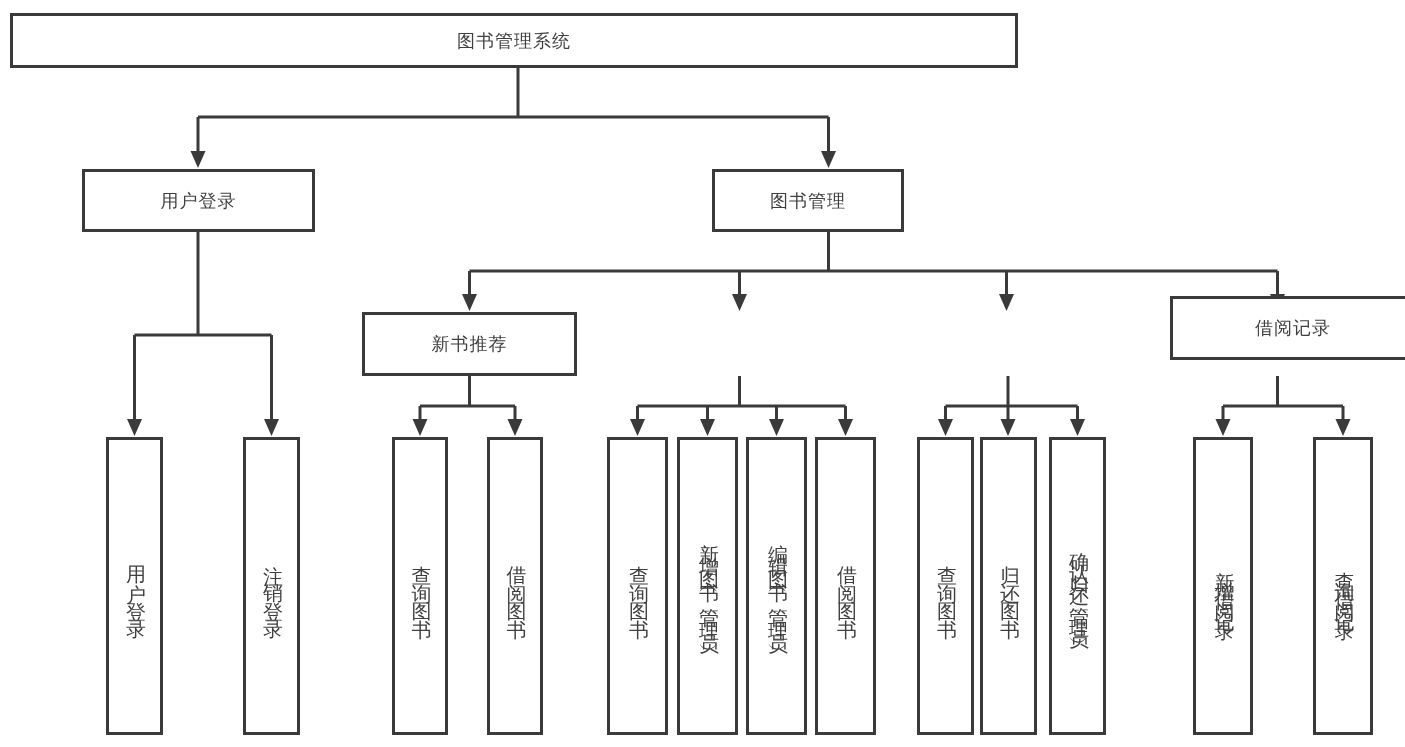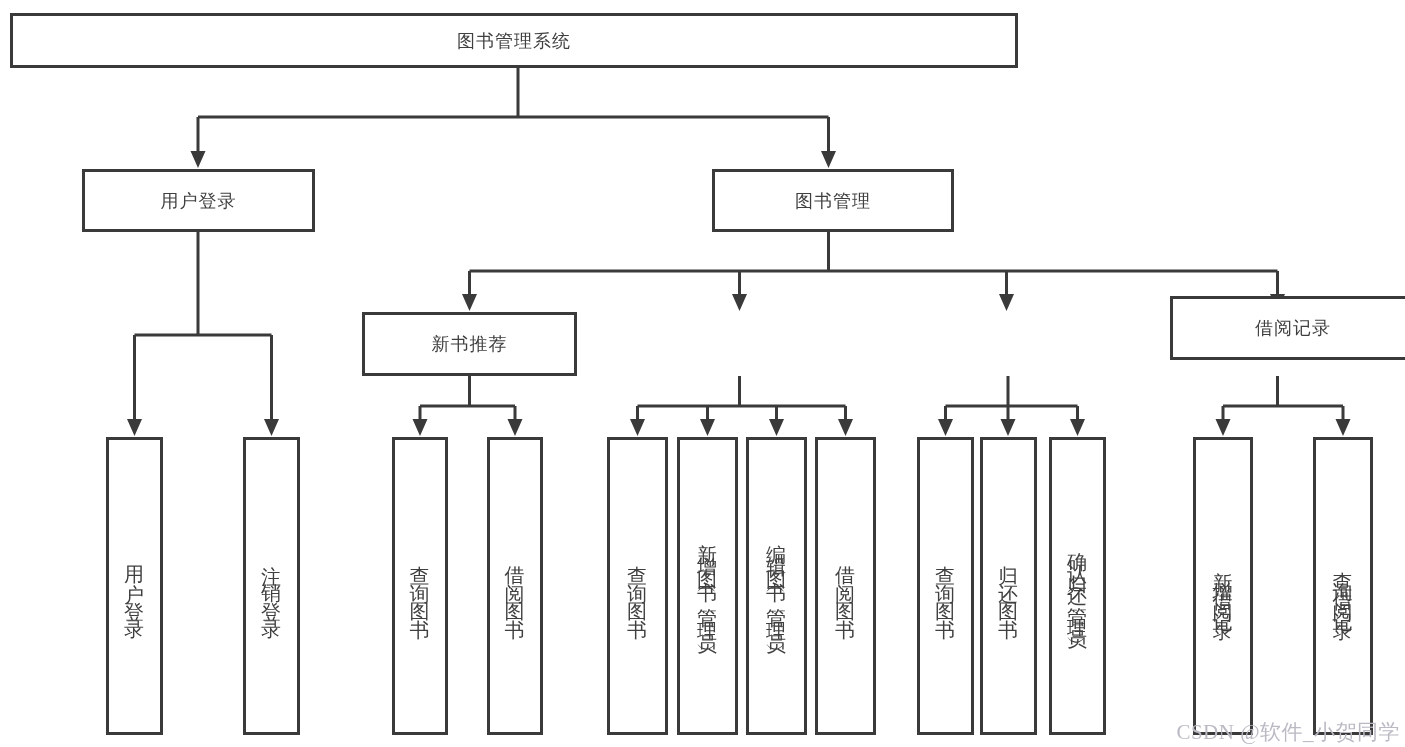--- a/index.html
+++ b/index.html
@@ -7,21 +7,21 @@
     --text:#3f3f3f;
     --watermark:#b9bac3;
     --bg:#ffffff;
   }
   html,body{margin:0;padding:0;background:var(--bg);}
   .canvas{
     position:relative;
     width:1405px;height:747px;
     background:var(--bg);
     overflow:hidden;
-    font-family:Liberation Serif, serif;
+    font-family:Liberation Mono, monospace;
     border-radius:16px;
   }
   .canvas svg{position:absolute;left:0;top:0;z-index:1;}
   .lines{stroke:var(--line);stroke-width:3;fill:none;}
   .arrows{fill:var(--line);stroke:none;}
   .box{
     position:absolute;
     box-sizing:border-box;
     border:3px solid var(--line);
     background:#fff;
@@ -88,21 +88,21 @@
       M938 419 L953 419 L945.5 436 Z
       M1000.5 419 L1015.5 419 L1008 436 Z
       M1070 419 L1085 419 L1077.5 436 Z
       M1215.5 419 L1230.5 419 L1223 436 Z
       M1335.5 419 L1350.5 419 L1343 436 Z"></path>
   </svg>
 
   <div class="box h" style="left:10px;top:13px;width:1008px;height:55px">图书管理系统</div>
 
   <div class="box h" style="left:82px;top:169px;width:233px;height:63px">用户登录</div>
-  <div class="box h" style="left:712px;top:169px;width:242px;height:63px">图书管理</div>
+  <div class="box h" style="left:712px;top:169px;width:192px;height:63px">图书管理</div>
 
   <div class="box h" style="left:362px;top:312px;width:215px;height:64px">新书推荐</div>
   <div class="box h" style="left:1170px;top:296px;width:246px;height:64px">借阅记录</div>
 
   <div class="box v ls-a" style="left:106px;top:437px;width:57px;height:298px">用户登录</div>
   <div class="box v ls-a" style="left:243px;top:437px;width:57px;height:298px">注销登录</div>
 
   <div class="box v ls-a" style="left:392px;top:437px;width:56px;height:298px">查询图书</div>
   <div class="box v ls-a" style="left:487px;top:437px;width:56px;height:298px">借阅图书</div>
 
@@ -111,15 +111,14 @@
   <div class="box v ls-c" style="left:746px;top:437px;width:61px;height:298px">编辑图书（管理员）</div>
   <div class="box v ls-a" style="left:815px;top:437px;width:61px;height:298px">借阅图书</div>
 
   <div class="box v ls-a" style="left:917px;top:437px;width:57px;height:298px">查询图书</div>
   <div class="box v ls-a" style="left:980px;top:437px;width:57px;height:298px">归还图书</div>
   <div class="box v ls-d" style="left:1049px;top:437px;width:57px;height:298px">确认归还（管理员）</div>
 
   <div class="box v ls-b" style="left:1193px;top:437px;width:60px;height:298px">新增借阅记录</div>
   <div class="box v ls-b" style="left:1313px;top:437px;width:60px;height:298px">查询借阅记录</div>
 
-  <div class="watermark">CSDN @软件_小贺同学</div>
 
 </div>
 
 </body></html>

